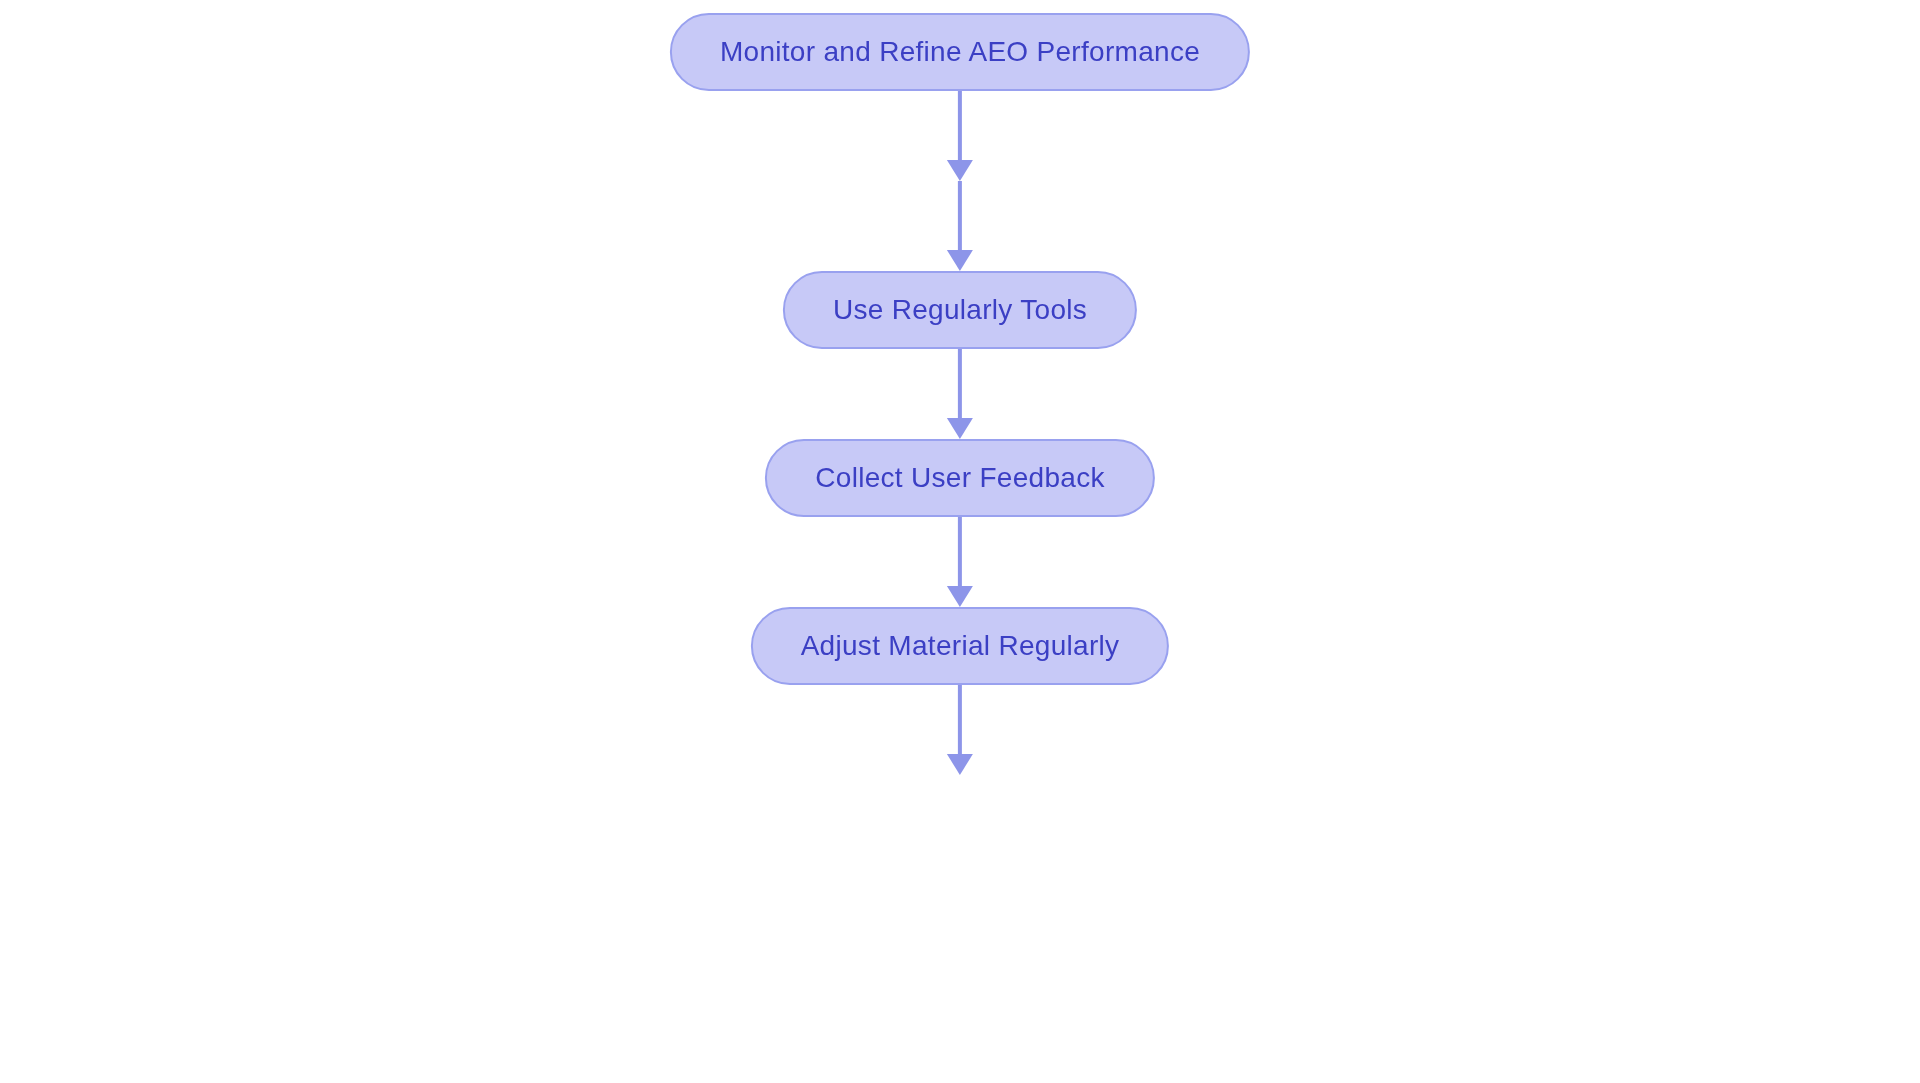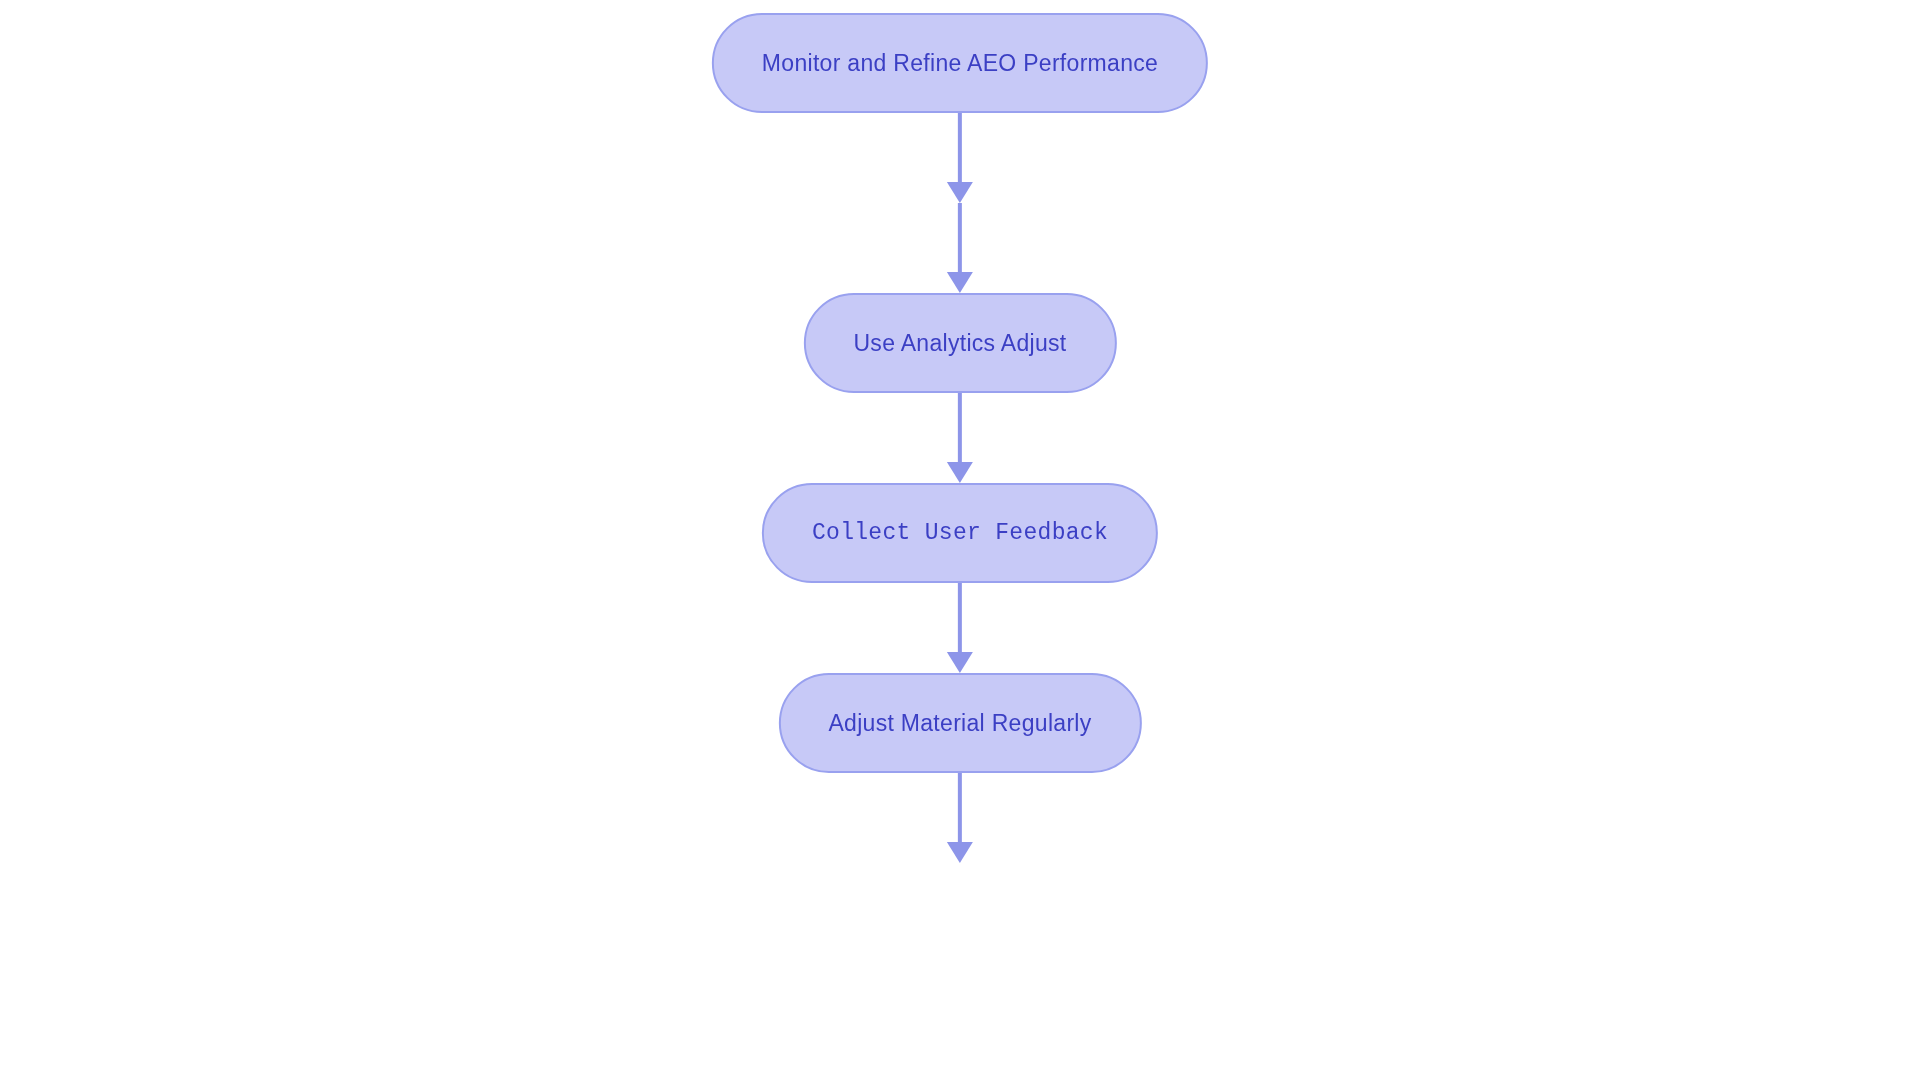--- a/index.html
+++ b/index.html
@@ -25,37 +25,37 @@
   .flow {
     position: absolute;
     top: 13px;
     left: 50%;
     transform: translateX(-50%);
     display: flex;
     flex-direction: column;
     align-items: center;
   }
   .node {
-    height: 100px;
+    height: 78px;
     border-radius: 50px;
     background: var(--node-fill, #c7c9f7);
     border: 2px solid var(--node-border, #99a1ef);
     color: var(--text, #3b3fc4);
-    font-size: 23px;
+    font-size: 28px;
     letter-spacing: 0.3px;
     display: flex;
     align-items: center;
     justify-content: center;
     padding: 0 48px;
     white-space: nowrap;
   }
   .n1 { min-width: 495px; }
   .n2 { min-width: 275px; }
   .n3 { min-width: 295px; }
-  .n4 { min-width: 335px; font-family: Liberation Mono, monospace; }
+  .n4 { min-width: 335px; }
   .n5 { min-width: 357px; }
   .n6 { min-width: 346px; }
   .arrow {
     height: 90px;
     display: flex;
     flex-direction: column;
     align-items: center;
   }
   .arrow .stem {
     width: 4px;
@@ -85,21 +85,21 @@
     <div class="head"></div>
   </div>
 
 
   <div class="arrow">
     <div class="stem"></div>
     <div class="head"></div>
   </div>
 
   <div class="node n3">
-    <span>Use Analytics Adjust</span>
+    <span>Use Regularly Tools</span>
   </div>
 
   <div class="arrow">
     <div class="stem"></div>
     <div class="head"></div>
   </div>
 
   <div class="node n4">
     <span>Collect User Feedback</span>
   </div>

